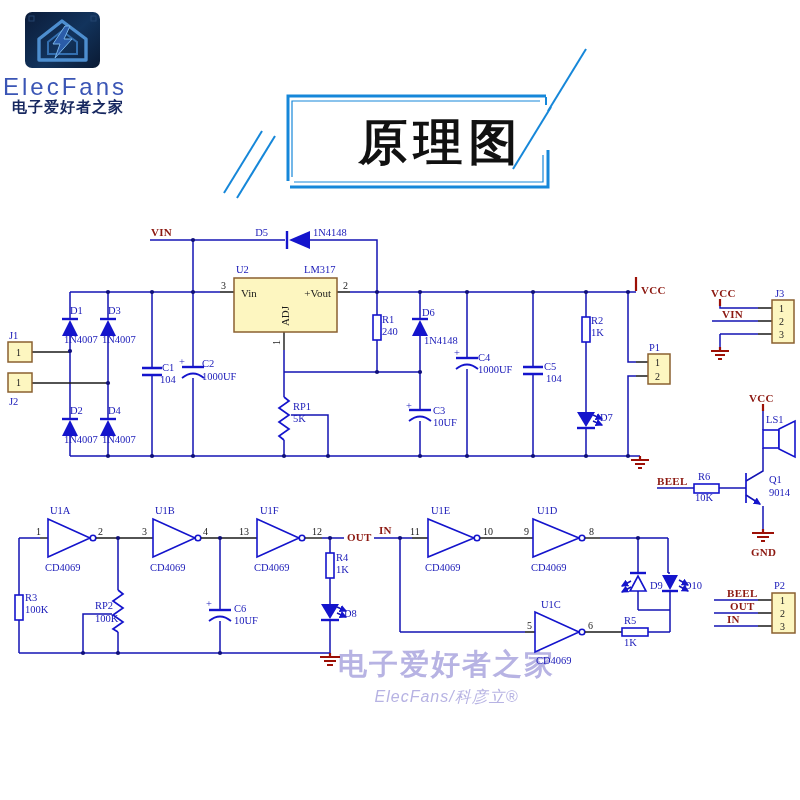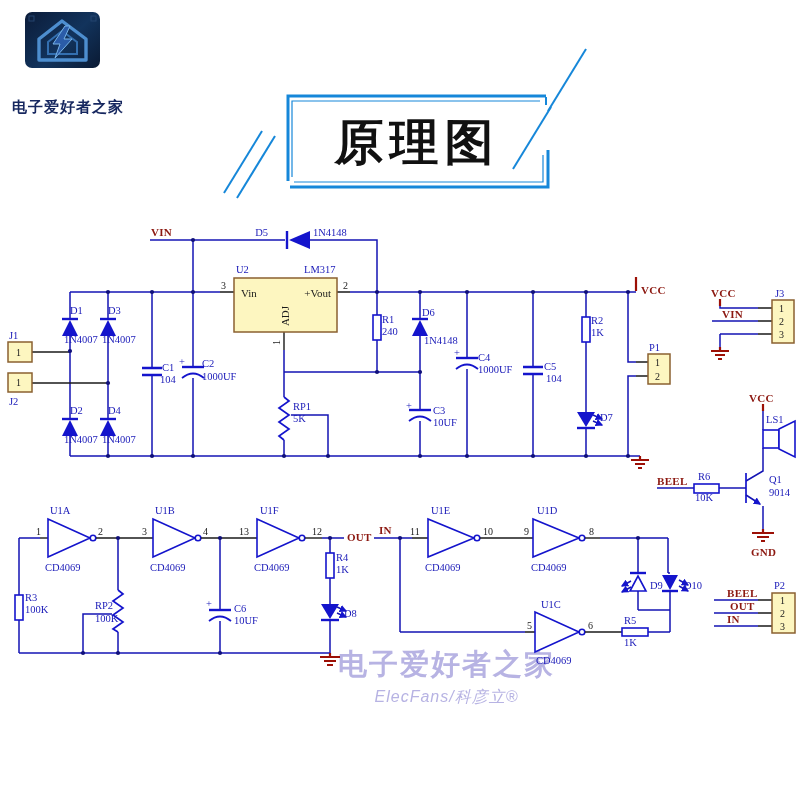--- a/index.html
+++ b/index.html
@@ -17,21 +17,21 @@
     background:linear-gradient(135deg,#0b1c39 0%,#12335c 55%,#0a1a33 100%);
     display:flex;align-items:center;justify-content:center;}
   #logo-brand{left:3px;top:73px;width:130px;z-index:2;color:#3a55b5;font-size:24px;
     letter-spacing:3px;font-weight:500;}
   #logo-tagline{left:12px;top:98px;width:130px;z-index:2;color:#16275f;font-size:15px;
     font-weight:bold;letter-spacing:1px;}
 
   
   #banner-title{left:288px;top:111px;width:258px;height:64px;line-height:64px;z-index:2;
     text-align:center;color:#111;font-size:49px;font-weight:600;letter-spacing:6px;
-    font-family:"Liberation Serif",serif;}
+    font-family:"Liberation Serif",serif;padding-left:24px;}
 
   
   #schem{left:0;top:0;z-index:1;}
   .w{stroke:#1414b4;stroke-width:1.5;fill:none;}
   .wk{stroke:#1a1a1a;stroke-width:1.4;fill:none;}
   .comp{stroke:#1414cc;stroke-width:1.7;fill:none;}
   .plate{stroke:#1414cc;stroke-width:2.4;fill:none;}
   .fillb{fill:#1414cc;stroke:none;}
   .wbox{fill:#ffffff;stroke:#1414cc;stroke-width:1.6;}
   .ybox{fill:#fdf6c0;stroke:#8a6030;stroke-width:1.5;}
@@ -56,20 +56,21 @@
 
   <div class="abs" id="logo-box">
     <svg width="75" height="56" viewBox="0 0 75 56">
       <path d="M14,27 L37,9 L61,27 V48 H14 Z" fill="none" stroke="#4d8ecf" stroke-width="3.4" stroke-linejoin="round"></path>
       <path d="M23,30 L37,19 L52,30 V42 H23 Z" fill="none" stroke="#336fb0" stroke-width="2"></path>
       <polygon points="40,14 28,32 35,32 30,46 47,27 39,27 45,14" fill="#2b5ca8" stroke="#78b4e8" stroke-width="1"></polygon>
       <rect x="4" y="4" width="5" height="5" fill="none" stroke="#24446f" stroke-width="1"></rect>
       <rect x="66" y="4" width="5" height="5" fill="none" stroke="#24446f" stroke-width="1"></rect>
     </svg>
   </div>
+  <div class="abs" id="logo-brand">ElecFans</div>
   <div class="abs" id="logo-tagline">电子爱好者之家</div>
 
   <div class="abs" id="banner-title">原理图</div>
 
   <svg class="abs" id="schem" width="800" height="800" viewBox="0 0 800 800">
     <defs>
       <marker id="ahb" viewBox="0 0 6 6" markerWidth="5" markerHeight="5" refX="5" refY="3" orient="auto">
         <path d="M0,0 L6,3 L0,6 Z" fill="#1414cc"></path>
       </marker>
     </defs>

